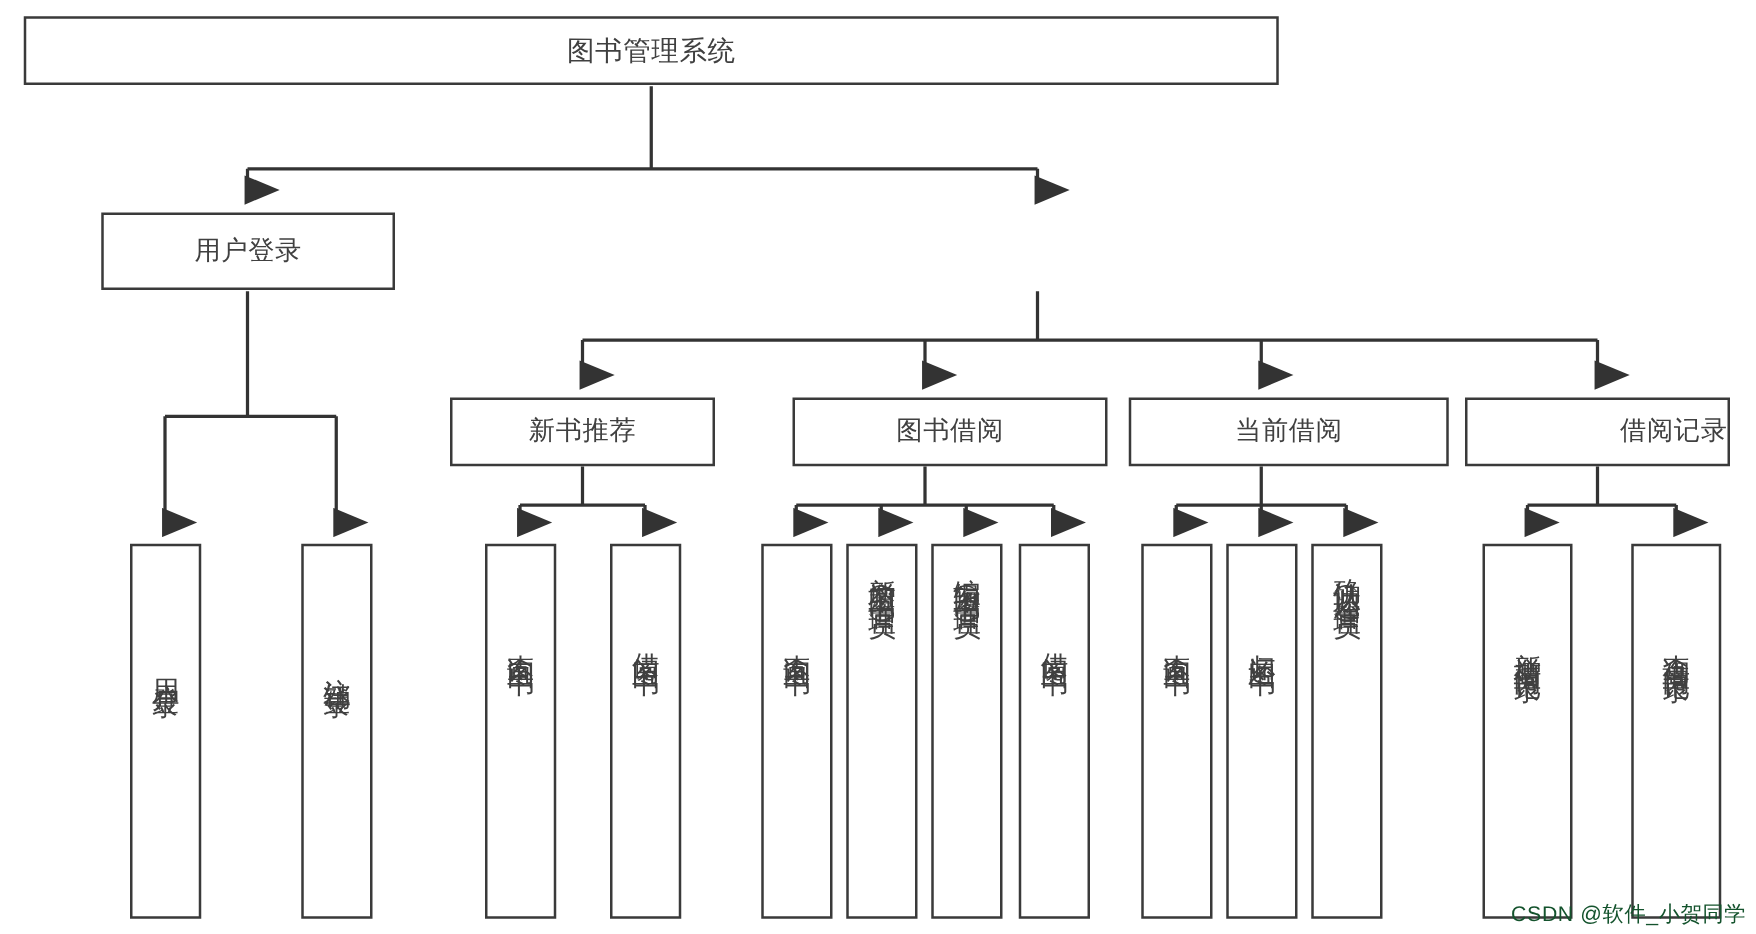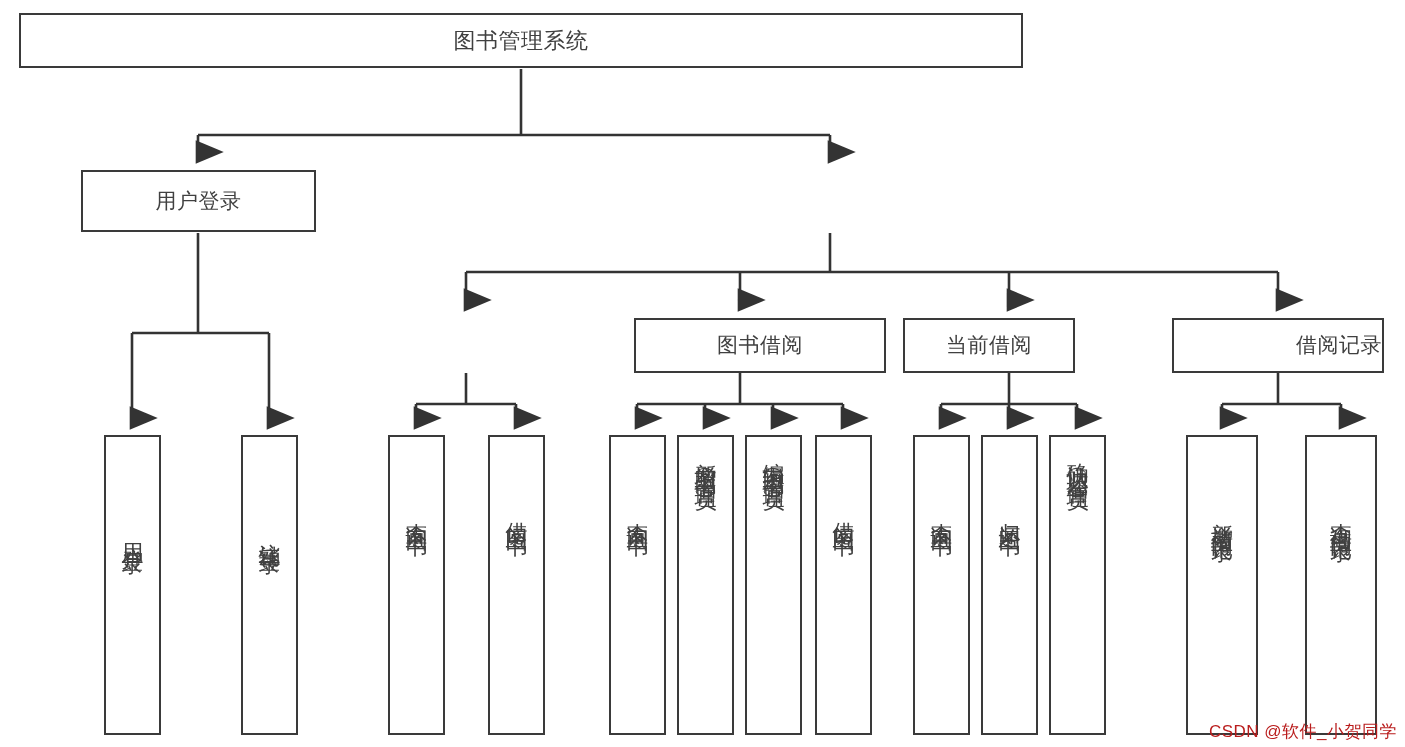--- a/index.html
+++ b/index.html
@@ -71,21 +71,21 @@
     padding-top: 80px;
   }
   .v-node.mid2 .node-label {
     padding-top: 60px;
   }
   .watermark {
     position: absolute;
     right: 8px;
     bottom: 4px;
     font-size: 17px;
-    color: #b91c1c;
+    color: #14532d;
     letter-spacing: 0.5px;
     z-index: 5;
     white-space: nowrap;
     font-family: "Liberation Sans", "DejaVu Sans", sans-serif;
   }
 </style>
 </head>
 <body>
 
 <div id="canvas">
@@ -141,24 +141,27 @@
   </svg>
 
   <div class="node h-node root" style="left:19px; top:13px; width:1004px; height:55px;">
     <span class="node-label">图书管理系统</span>
   </div>
 
   <div class="node h-node" style="left:81px; top:170px; width:235px; height:62px;">
     <span class="node-label">用户登录</span>
   </div>
 
+  <div class="node h-node" style="left:360px; top:318px; width:212px; height:55px;">
+    <span class="node-label">新书推荐</span>
+  </div>
   <div class="node h-node" style="left:634px; top:318px; width:252px; height:55px;">
     <span class="node-label">图书借阅</span>
   </div>
-  <div class="node h-node" style="left:903px; top:318px; width:172px; height:55px;">
+  <div class="node h-node" style="left:903px; top:318px; width:256px; height:55px;">
     <span class="node-label">当前借阅</span>
   </div>
   <div class="node h-node" style="left:1172px; top:318px; width:212px; height:55px;justify-content:flex-end;">
     <span class="node-label">借阅记录</span>
   </div>
 
   <div class="node v-node mid" style="left:104px; top:435px; width:57px; height:300px;">
     <span class="node-label">用户登录</span>
   </div>
   <div class="node v-node mid" style="left:241px; top:435px; width:57px; height:300px;">

